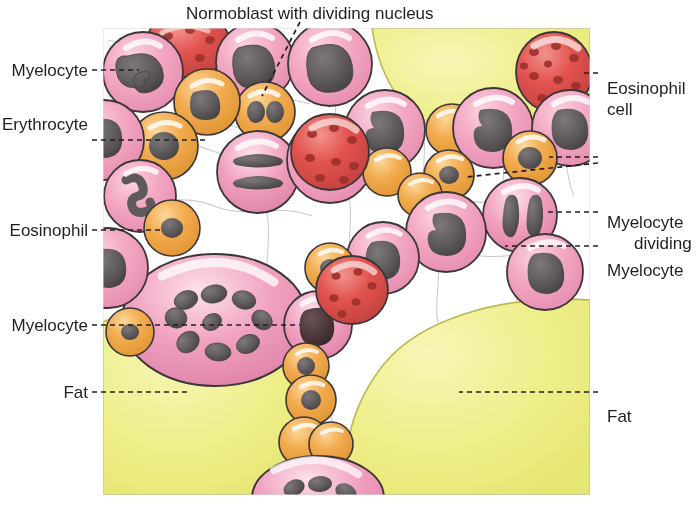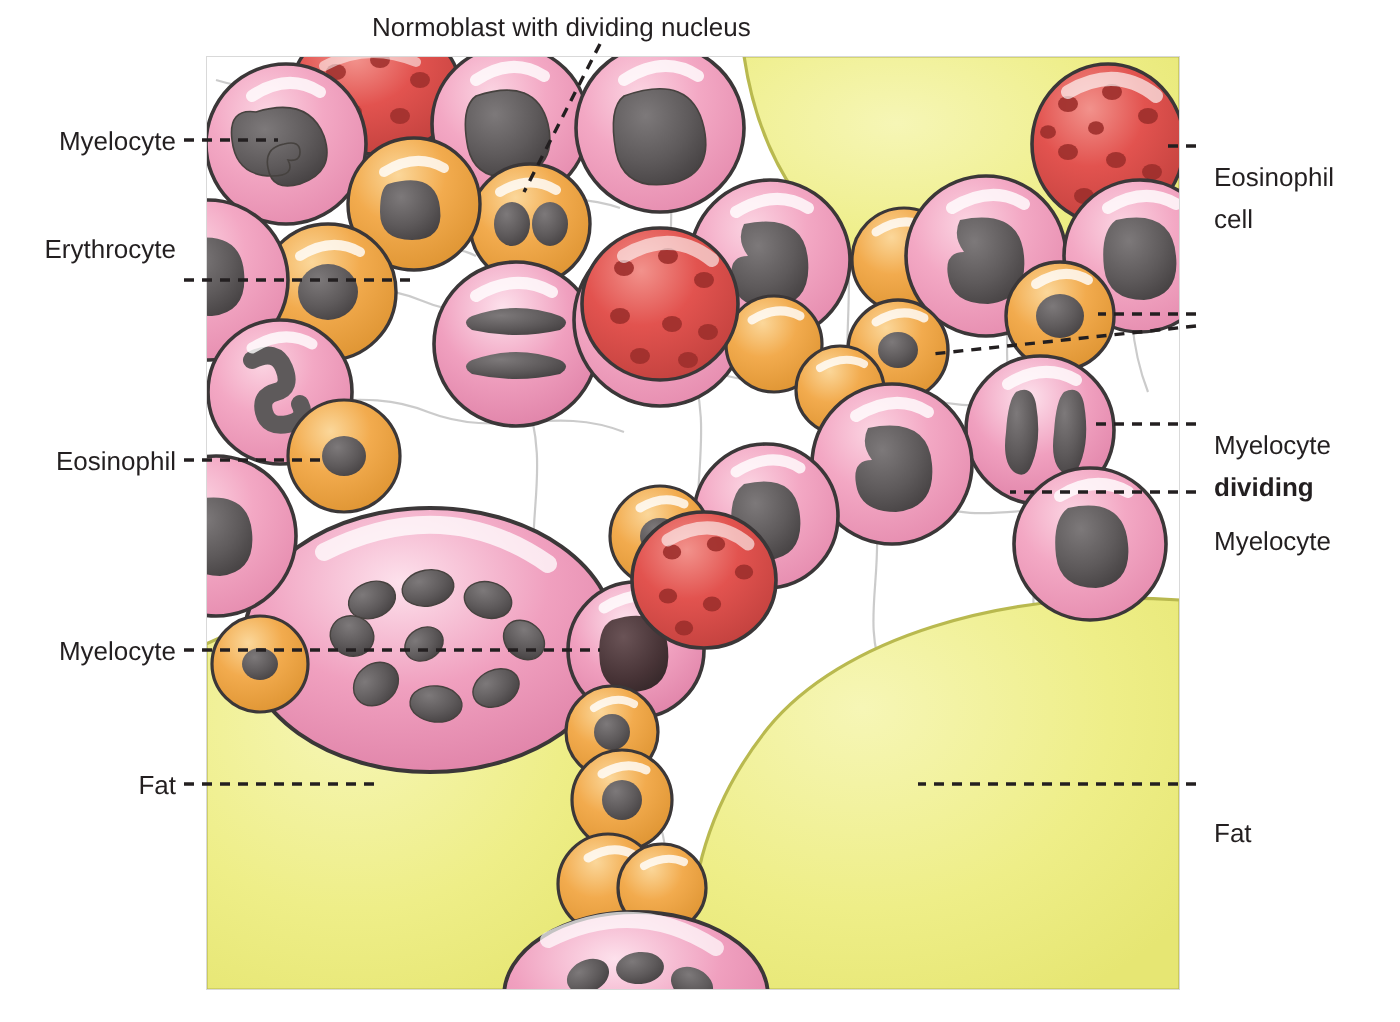--- a/index.html
+++ b/index.html
@@ -1,19 +1,19 @@
 <!DOCTYPE html>
 <html><head>
 <meta charset="utf-8">
 <style>
   html,body{margin:0;padding:0;background:#ffffff;}
   body{width:700px;height:511px;position:relative;overflow:hidden;
        font-family:"Liberation Sans","DejaVu Sans",sans-serif;}
   #stage{position:absolute;inset:0;width:700px;height:511px;}
-  .lbl{position:absolute;font-size:13px;color:#231f20;white-space:nowrap;line-height:19px;}
+  .lbl{position:absolute;font-size:17px;color:#231f20;white-space:nowrap;line-height:19px;}
   .lbl.r{text-align:left;margin-top:24px;}
   .lbl.l{text-align:right;}
   svg{display:block;}
 </style>
 </head>
 <body>
 
 <div id="stage">
 
   <svg id="art" width="700" height="511" viewBox="0 0 700 511">
@@ -433,17 +433,17 @@
 
   <div class="lbl l" style="left:0;top:61px;width:88px;">Myelocyte</div>
   <div class="lbl l" style="left:0;top:115px;width:88px;">Erythrocyte</div>
   <div class="lbl l" style="left:0;top:221px;width:88px;">Eosinophil</div>
   <div class="lbl l" style="left:0;top:316px;width:88px;">Myelocyte</div>
   <div class="lbl l" style="left:0;top:383px;width:88px;">Fat</div>
 
   <div class="lbl r" style="left:607px;top:55px;">Eosinophil</div>
   <div class="lbl r" style="left:607px;top:76px;">cell</div>
   <div class="lbl r" style="left:607px;top:189px;">Myelocyte</div>
-  <div class="lbl r" style="left:607px;top:210px;font-weight:bold;">dividing</div>
+  <div class="lbl r" style="left:634px;top:210px;">dividing</div>
   <div class="lbl r" style="left:607px;top:237px;">Myelocyte</div>
   <div class="lbl r" style="left:607px;top:383px;">Fat</div>
 
 </div>
 
 </body></html>

